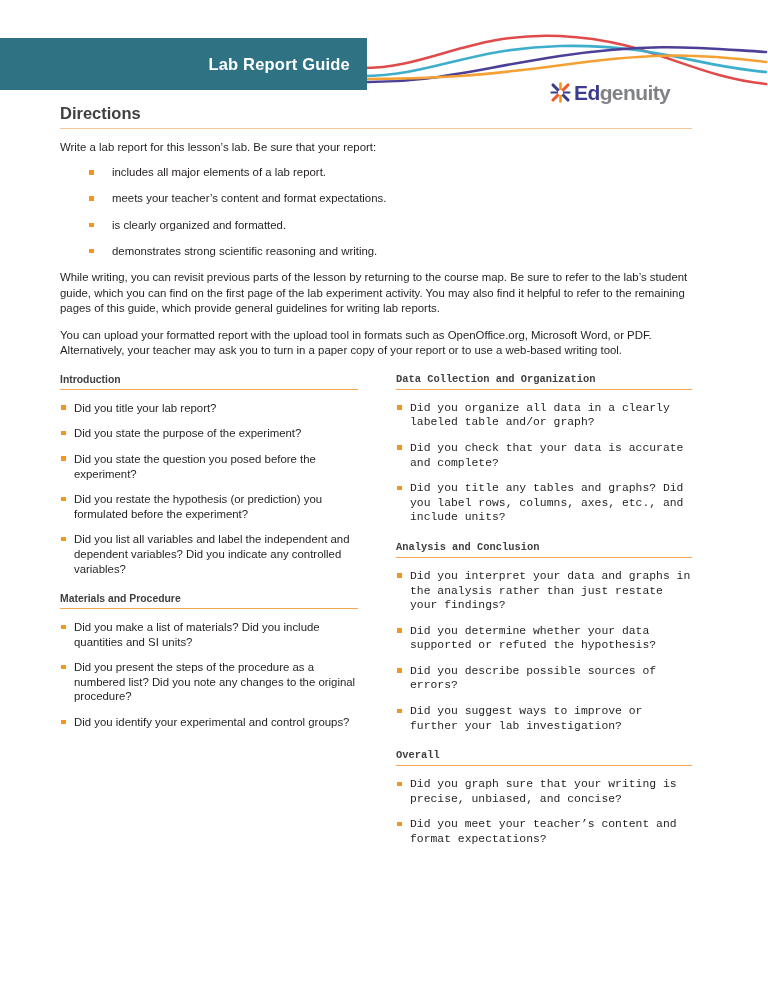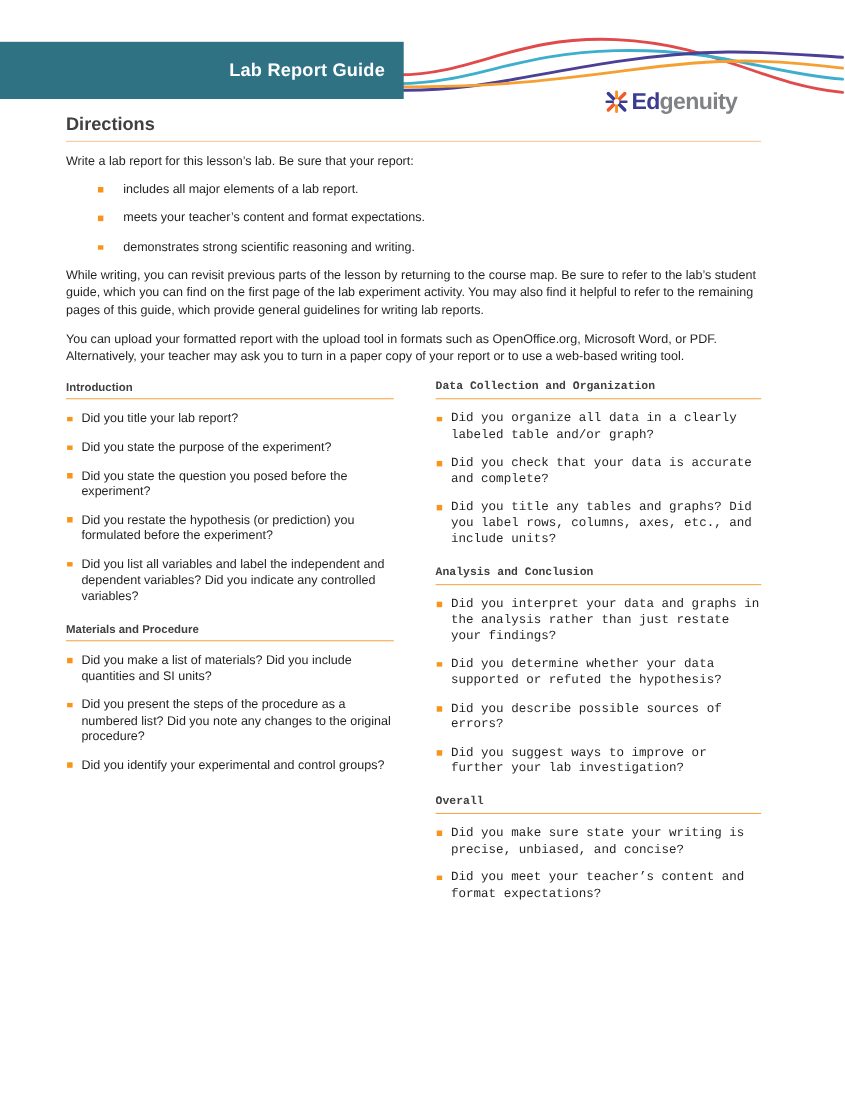--- a/index.html
+++ b/index.html
@@ -208,20 +208,21 @@
 
 <div class="content">
 
   <h1 class="section-title">Directions</h1>
 
   <p class="body-text">Write a lab report for this lesson’s lab. Be sure that your report:</p>
 
   <ul class="directions-list">
     <li><span class="sq"></span><span>includes all major elements of a lab report.</span></li>
     <li><span class="sq"></span><span>meets your teacher’s content and format expectations.</span></li>
+    <li><span class="sq"></span><span>is clearly organized and formatted.</span></li>
     <li><span class="sq"></span><span>demonstrates strong scientific reasoning and writing.</span></li>
   </ul>
 
   <p class="body-text">While writing, you can revisit previous parts of the lesson by returning to the course map. Be sure to refer to the lab’s student guide, which you can find on the first page of the lab experiment activity. You may also find it helpful to refer to the remaining pages of this guide, which provide general guidelines for writing lab reports.</p>
   <p class="body-text tight">You can upload your formatted report with the upload tool in formats such as OpenOffice.org, Microsoft Word, or PDF. Alternatively, your teacher may ask you to turn in a paper copy of your report or to use a web-based writing tool.</p>
 
 
   <div class="checklist">
 
     <div class="col col-left">
@@ -258,21 +259,21 @@
       <h2 class="sub-head spaced">Analysis and Conclusion</h2>
       <ul class="check-list">
         <li><span class="sq"></span><span>Did you interpret your data and graphs in the analysis rather than just restate your findings?</span></li>
         <li><span class="sq"></span><span>Did you determine whether your data supported or refuted the hypothesis?</span></li>
         <li><span class="sq"></span><span>Did you describe possible sources of errors?</span></li>
         <li><span class="sq"></span><span>Did you suggest ways to improve or further your lab investigation?</span></li>
       </ul>
 
       <h2 class="sub-head spaced">Overall</h2>
       <ul class="check-list">
-        <li><span class="sq"></span><span>Did you make sure state your writing is precise, unbiased, and concise?</span></li>
+        <li><span class="sq"></span><span>Did you graph sure that your writing is precise, unbiased, and concise?</span></li>
         <li><span class="sq"></span><span>Did you meet your teacher’s content and format expectations?</span></li>
       </ul>
 
     </div>
 
   </div>
 
 </div>
 
 </body></html>

